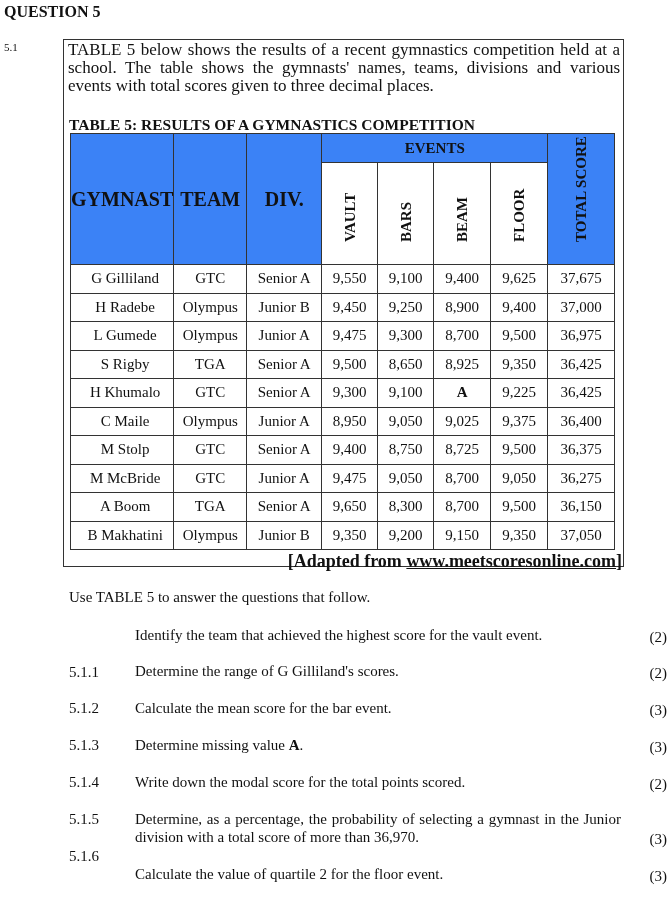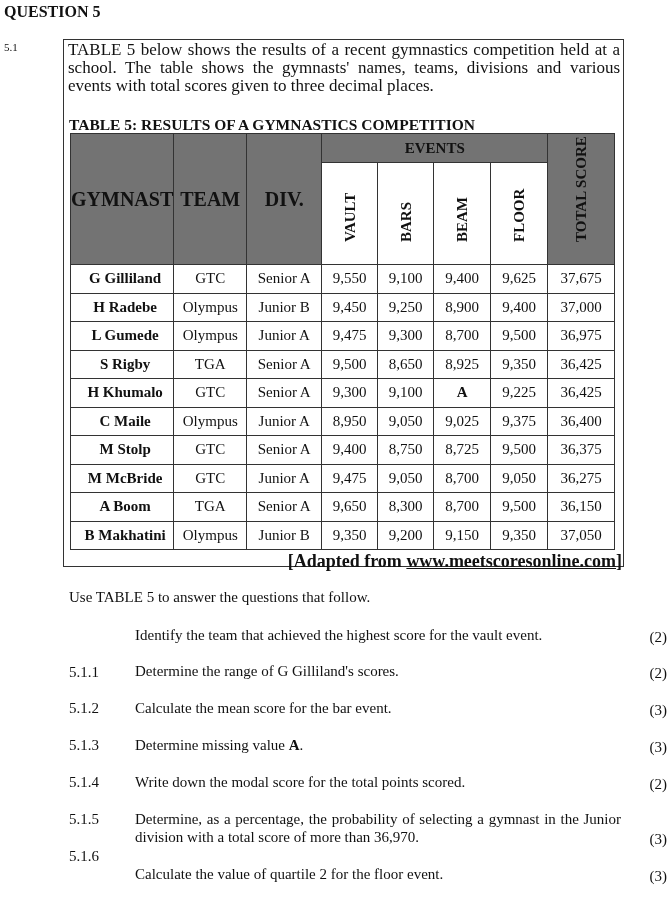--- a/index.html
+++ b/index.html
@@ -63,21 +63,21 @@
       font-size: 15px;
       table-layout: fixed;
     }
     table.results td, table.results th {
       border: 1.5px solid #333333;
       padding: 0;
       box-sizing: border-box;
     }
     table.results th {
       font-weight: bold;
-      background: #737373;
+      background: #3b82f6;
     }
     .hdr-main {
       height: 131px;
       vertical-align: middle;
       text-align: center;
       font-size: 20px;
     }
     .hdr-events {
       height: 29px;
       text-align: center;
@@ -108,21 +108,21 @@
       bottom: 6px;
     }
     table.results td {
       height: 28.5px;
       text-align: center;
       vertical-align: middle;
       white-space: nowrap;
     }
     td.name {
       text-align: left;
-      font-weight: bold;
+      font-weight: normal;
       padding-left: 6px !important;
     }
     td.missing {
       font-weight: bold;
     }
     .source {
       position: absolute;
       right: 50px;
       top: 551px;
       font-size: 18px;

